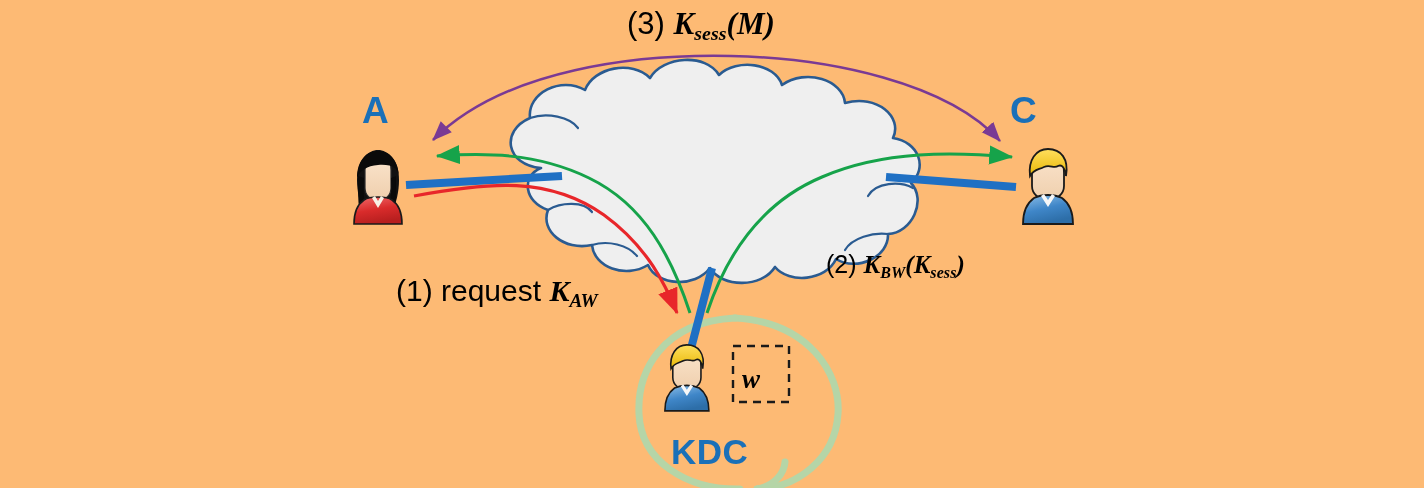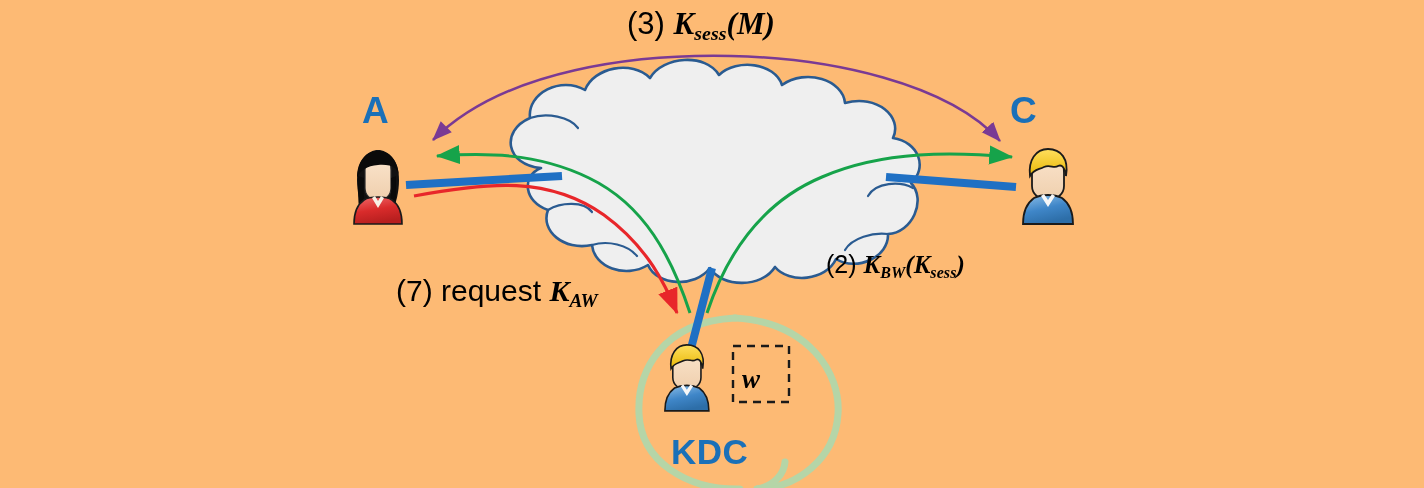--- a/index.html
+++ b/index.html
@@ -200,21 +200,21 @@
   <div class="lbl" id="label-step3">
     <span class="plain">(3) </span><span class="math">K</span><span class="math sub">sess</span><span class="math">(</span><span class="math">M</span><span class="math">)</span>
   </div>
 
 
   <div class="lbl" id="label-step2-bw">
     <span class="plain">(2) </span><span class="math">K</span><span class="math sub">BW</span><span class="math">(</span><span class="math">K</span><span class="math sub">sess</span><span class="math">)</span>
   </div>
 
   <div class="lbl" id="label-step1">
-    <span class="plain">(7) request </span><span class="math">K</span><span class="math sub">AW</span>
+    <span class="plain">(1) request </span><span class="math">K</span><span class="math sub">AW</span>
   </div>
 
   <div class="node-label" id="label-a">A</div>
   <div class="node-label" id="label-c">C</div>
   <div class="node-label" id="label-kdc">KDC</div>
   <div id="label-w">w</div>
 
 </div>
 
 </body></html>

